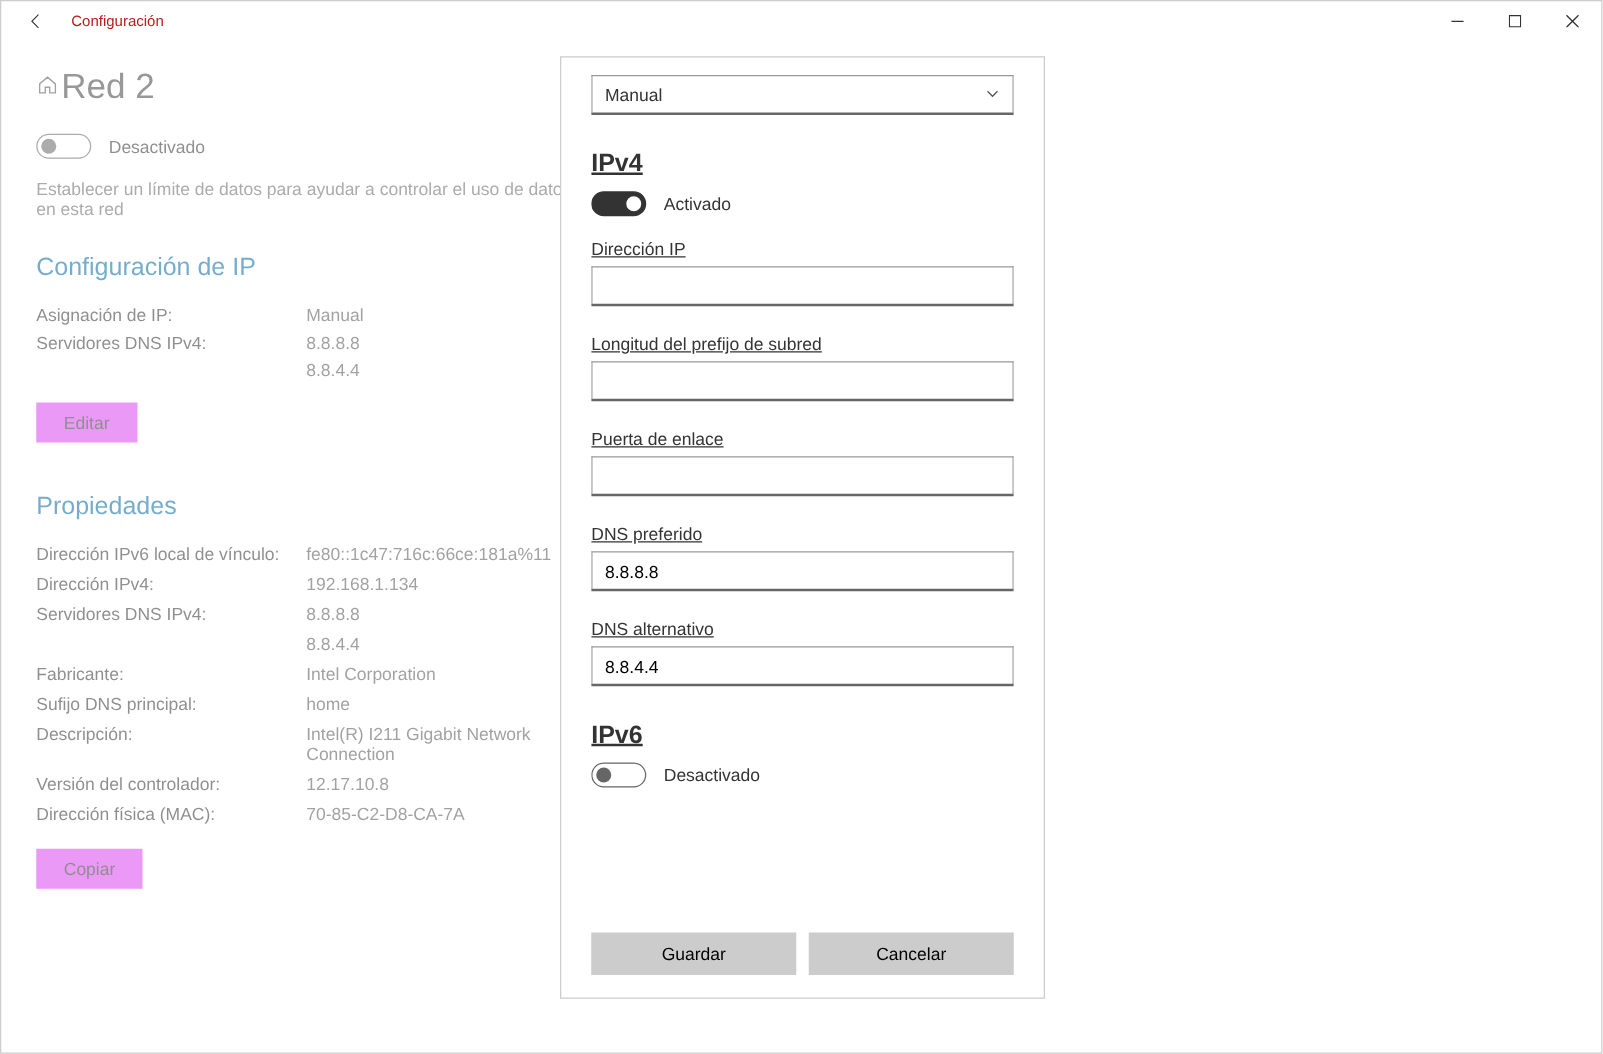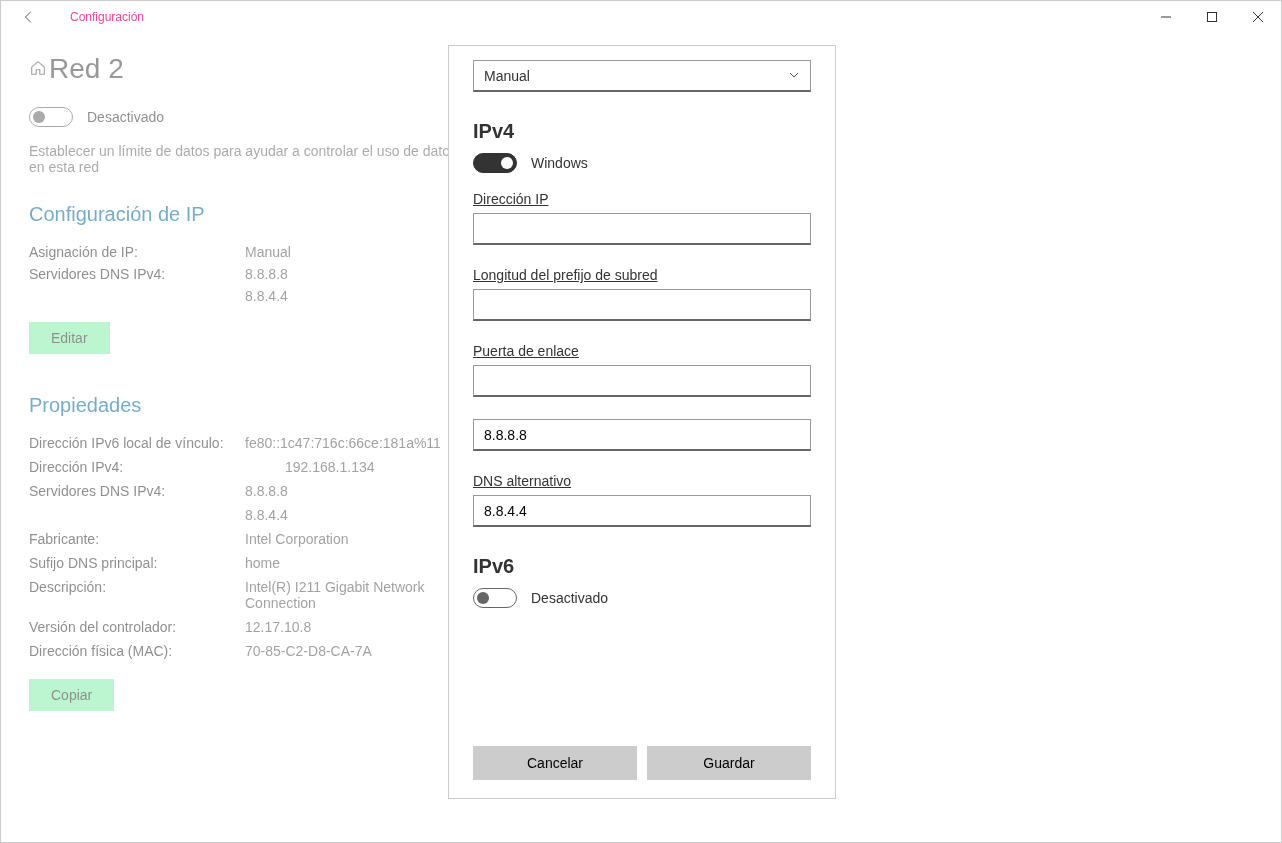--- a/index.html
+++ b/index.html
@@ -24,22 +24,22 @@
       width: 40px;
       height: 32px;
       display: flex;
       align-items: center;
       justify-content: center;
       cursor: pointer;
     }
     .back-btn svg { width: 14px; height: 14px; stroke: #333; }
     .titlebar .title {
       font-size: 12px;
-      color: #ec4899;
-      margin-left: 21px;
+      color: #b91c1c;
+      margin-left: 8px;
     }
     .winctrl {
       margin-left: auto;
       display: flex;
     }
     .winctrl div {
       width: 46px;
       height: 32px;
       display: flex;
       align-items: center;
@@ -124,21 +124,21 @@
       margin-bottom: 6px;
     }
     .kv-row .k {
       width: 216px;
       color: #333;
     }
     .kv-row .v {
       color: #555;
     }
     .btn-flat {
-      background: #86efac;
+      background: #d946ef;
       border: none;
       padding: 8px 22px;
       font-size: 14px;
       color: #333;
       cursor: pointer;
       margin-top: 12px;
     }
     .properties { margin-top: 40px; }
     .properties .kv-row { margin-bottom: 8px; }
 
@@ -173,20 +173,21 @@
       padding: 0 10px;
       justify-content: space-between;
       margin-bottom: 28px;
       cursor: pointer;
     }
     .dialog .dropdown svg { width: 12px; height: 12px; stroke: #555; fill: none; }
     .dialog h2 {
       font-size: 20px;
       font-weight: 600;
       margin-bottom: 10px;
+      text-decoration: underline;
     }
     .dialog .toggle-row { margin-bottom: 18px; }
     .field-group { margin-bottom: 22px; }
     .field-label {
       font-size: 14px;
       color: #333;
       margin-bottom: 6px;
       text-decoration: underline;
     }
     .text-input {
@@ -279,21 +280,21 @@
 
   <div class="properties">
     <div class="section-title">Propiedades</div>
     <div id="props-container">
         <div class="kv-row">
           <div class="k">Dirección IPv6 local de vínculo:</div>
           <div class="v" style="max-width: 200px;">fe80::1c47:716c:66ce:181a%11</div>
         </div>
         <div class="kv-row">
           <div class="k">Dirección IPv4:</div>
-          <div class="v" style="max-width: 200px; margin-left: 40px;">192.168.1.134</div>
+          <div class="v" style="max-width: 200px;">192.168.1.134</div>
         </div>
         <div class="kv-row">
           <div class="k">Servidores DNS IPv4:</div>
           <div class="v" style="max-width: 200px;">8.8.8.8</div>
         </div>
         <div class="kv-row">
           <div class="k"></div>
           <div class="v" style="max-width: 200px;">8.8.4.4</div>
         </div>
         <div class="kv-row">
@@ -328,39 +329,40 @@
       <span><svg viewBox="0 0 12 12" stroke-width="1">
             <path d="M2 4 L6 8 L10 4"></path>
           </svg></span>
     </div>
 
     <h2>IPv4</h2>
     <div class="toggle-row">
       <div class="toggle on">
           <div class="knob"></div>
         </div>
-      <span>Windows</span>
+      <span>Activado</span>
     </div>
 
     <div class="field-group">
       <div class="field-label">Dirección IP</div>
       <input class="text-input" type="text" value="" style="">
     </div>
 
     <div class="field-group">
       <div class="field-label">Longitud del prefijo de subred</div>
       <input class="text-input" type="text" value="" style="">
     </div>
 
     <div class="field-group">
       <div class="field-label">Puerta de enlace</div>
       <input class="text-input" type="text" value="" style="">
     </div>
 
     <div class="field-group">
+      <div class="field-label">DNS preferido</div>
       <input class="text-input" type="text" value="8.8.8.8" style="">
     </div>
 
     <div class="field-group">
       <div class="field-label">DNS alternativo</div>
       <input class="text-input" type="text" value="8.8.4.4" style="">
     </div>
 
     <div class="ipv6-section">
       <h2>IPv6</h2>
@@ -368,16 +370,16 @@
         <div class="toggle">
             <div class="knob"></div>
           </div>
         <span>Desactivado</span>
       </div>
     </div>
 
   </div>
 
   <div class="dialog-buttons">
+    <button>Guardar</button>
     <button>Cancelar</button>
-    <button>Guardar</button>
   </div>
 </div>
 
 </body></html>

